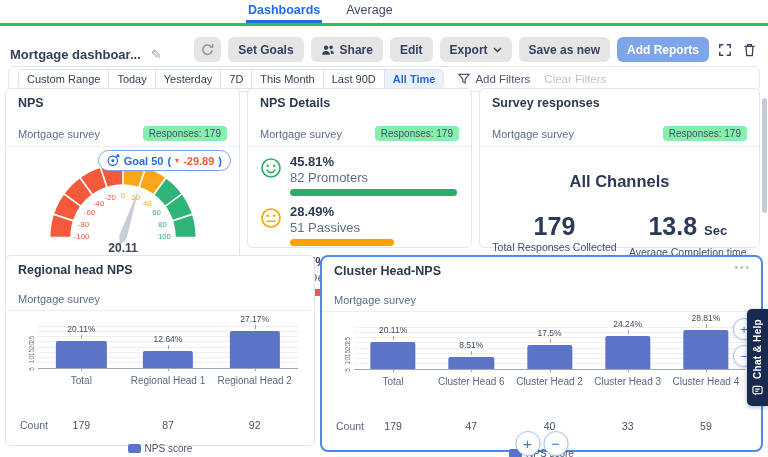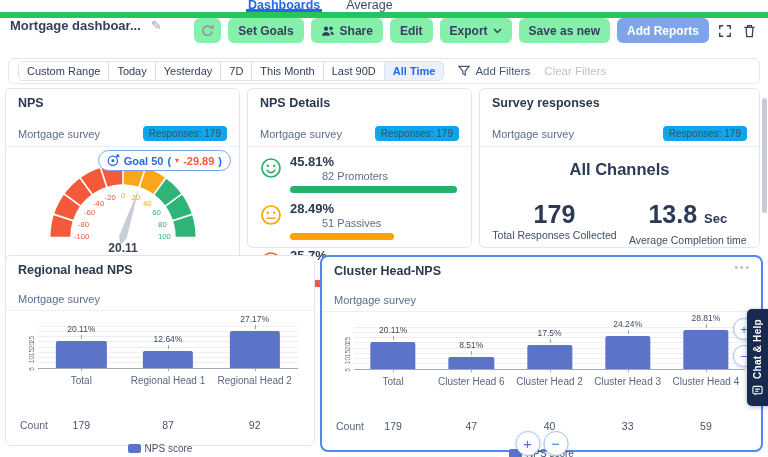--- a/index.html
+++ b/index.html
@@ -1,32 +1,32 @@
 <!DOCTYPE html>
 <html><head>
 <meta charset="utf-8">
 <style>
   * { margin:0; padding:0; box-sizing:border-box; }
   html,body { background:#fff; }
   body { font-family:"Liberation Sans", sans-serif; }
   #app { position:relative; width:768px; height:457px; background:#fff; overflow:hidden; }
 
   
-  .tabrow { position:relative; height:18px; border-bottom:6px solid #22c55e; background:#fff; }
+  .tabrow { position:relative; height:26px; border-bottom:3px solid #22c55e; background:#fff; }
   .tabs { position:absolute; left:246px; top:0; height:100%; display:flex; gap:22px; }
   .tab { font-size:12.5px; color:#3d4961; display:flex; align-items:center; padding:0 2px; border-bottom:3px solid transparent; cursor:pointer; }
   .tab.active { color:#2569e6; font-weight:bold; border-bottom-color:#2569e6; }
 
   
-  .toolbar { height:36px; display:flex; align-items:flex-start; justify-content:space-between; padding:0 10px; }
+  .toolbar { height:36px; display:flex; align-items:flex-end; justify-content:space-between; padding:0 10px; }
   .tb-left { display:flex; align-items:center; gap:10px; }
   .tb-title { font-size:13px; font-weight:600; color:#33415e; }
   .pencil { color:#98a1b0; font-size:13px; cursor:pointer; }
   .tb-actions { display:flex; align-items:center; gap:7px; }
-  .btn { background:#86efac; border:none; border-radius:6px; height:25px; padding:0 10px; font-size:12px; font-weight:600;
+  .btn { background:#e5e5e5; border:none; border-radius:6px; height:25px; padding:0 10px; font-size:12px; font-weight:600;
          color:#33415e; display:inline-flex; align-items:center; gap:5px; font-family:inherit; cursor:pointer; white-space:nowrap; }
   .btn-primary { background:#7fa5e9; color:#fff; }
   .icon-btn { width:27px; justify-content:center; padding:0; color:#8a93a3; font-size:14px; }
   .plain-ic { background:none; border:none; padding:0 2px; cursor:pointer; display:flex; align-items:center; }
 
   
   .filterbar { margin:4px 8px 0 8px; height:26px; border:1px solid #e3e7ed; border-radius:6px;
                display:flex; align-items:center; padding:0 9px; gap:14px; background:#fff; }
   .segmented { display:flex; border:1px solid #dde2e9; border-radius:5px; overflow:hidden; }
   .seg { font-size:11px; color:#333f55; padding:3px 8px; border-right:1px solid #dde2e9; cursor:pointer; white-space:nowrap; background:#fff; }
@@ -39,44 +39,44 @@
   .card { position:absolute; background:#fff; border:1px solid #e2e6ec; border-radius:6px; }
   #card-nps      { left:5px;   top:88px;  width:235px; height:195px; }
   #card-details  { left:247px; top:88px;  width:225px; height:160px; }
   #card-survey   { left:479px; top:88px;  width:281px; height:160px; }
   #card-regional { left:5px;   top:255px; width:310px; height:191px; }
   #card-cluster  { left:320px; top:255px; width:443px; height:197px; border:2px solid #4c8af1; border-radius:8px; }
   .card-head { padding:7px 12px 5px 12px; border-bottom:1px solid #eceff3; }
   .card-title { font-size:12.5px; font-weight:bold; color:#2b3950; }
   .card-subrow { display:flex; align-items:center; justify-content:space-between; margin-top:16px; }
   .card-sub { font-size:11px; color:#5d6c8d; }
-  .badge { background:#0ea5e9; border-radius:4px; padding:2px 6px; font-size:10px; color:#404d68; white-space:nowrap; }
+  .badge { background:#86efac; border-radius:4px; padding:2px 6px; font-size:10px; color:#404d68; white-space:nowrap; }
   .menu-dots { position:absolute; top:5px; right:10px; color:#b3bac6; font-size:10px; letter-spacing:2px; cursor:pointer; }
 
   
   .gauge-body { position:relative; height:121px; text-align:center; overflow:hidden; }
   .goal-chip { position:absolute; top:3px; right:8px; z-index:2; display:inline-flex; align-items:center; gap:4px;
                background:#fff; border:1px solid #7ba2ef; border-radius:11px; height:21px; padding:0 8px; cursor:pointer; }
   .goal-label { font-size:11px; font-weight:bold; color:#2569e6; }
   .goal-paren { font-size:11px; color:#2569e6; font-weight:bold; }
   .goal-arrow { font-size:8px; color:#f4593b; }
   .goal-delta { font-size:11px; font-weight:bold; color:#f4593b; }
 
   
   .details-body { padding:8px 14px 0 12px; }
   .drow { display:flex; align-items:flex-start; margin-bottom:9px; }
   .drow-icon { flex:0 0 22px; margin-top:2px; }
   .drow-main { flex:1; margin-left:8px; }
   .drow-pct { font-size:13px; font-weight:bold; color:#2c3a55; line-height:14px; }
-  .drow-label { font-size:11px; color:#5f6e8c; margin-top:1px;margin-left:32px; }
+  .drow-label { font-size:13px; color:#5f6e8c; margin-top:1px; }
   .drow-bar { height:7px; border-radius:4px; margin-top:4px; }
 
   
   .survey-body { padding-top:13px; }
-  .channel { text-align:center; font-size:16.5px; font-weight:bold; color:#2c3a55; }
+  .channel { text-align:center; font-size:16.5px; font-weight:bold; color:#2c3a55;margin-top:12px; }
   .metrics { display:flex; justify-content:space-evenly; margin-top:22px; }
   .metric { text-align:center; }
   .metric-value { font-size:25px; font-weight:bold; color:#2c3a55; line-height:26px; }
   .metric-unit { font-size:13px; font-weight:bold; }
   .metric-label { font-size:10.5px; color:#414e68; margin-top:2px; }
 
   
   .chart-body { position:relative; height:calc(100% - 39px); }
   .plot { position:absolute; left:32px; right:16px; top:16px; height:42px; border-bottom:1.5px solid #a0a8b6; display:flex; }
   .gridline { position:absolute; left:0; right:0; height:1px; background:#edeff3; }

